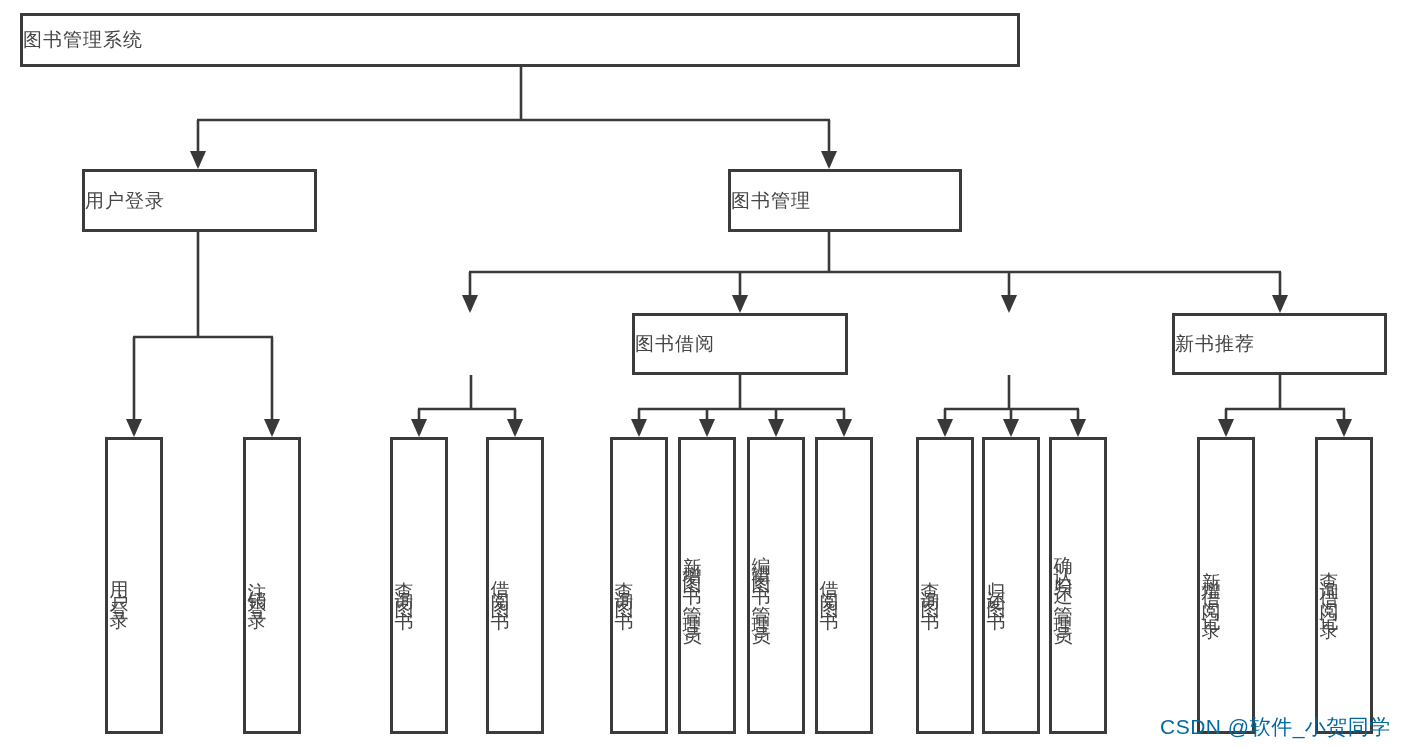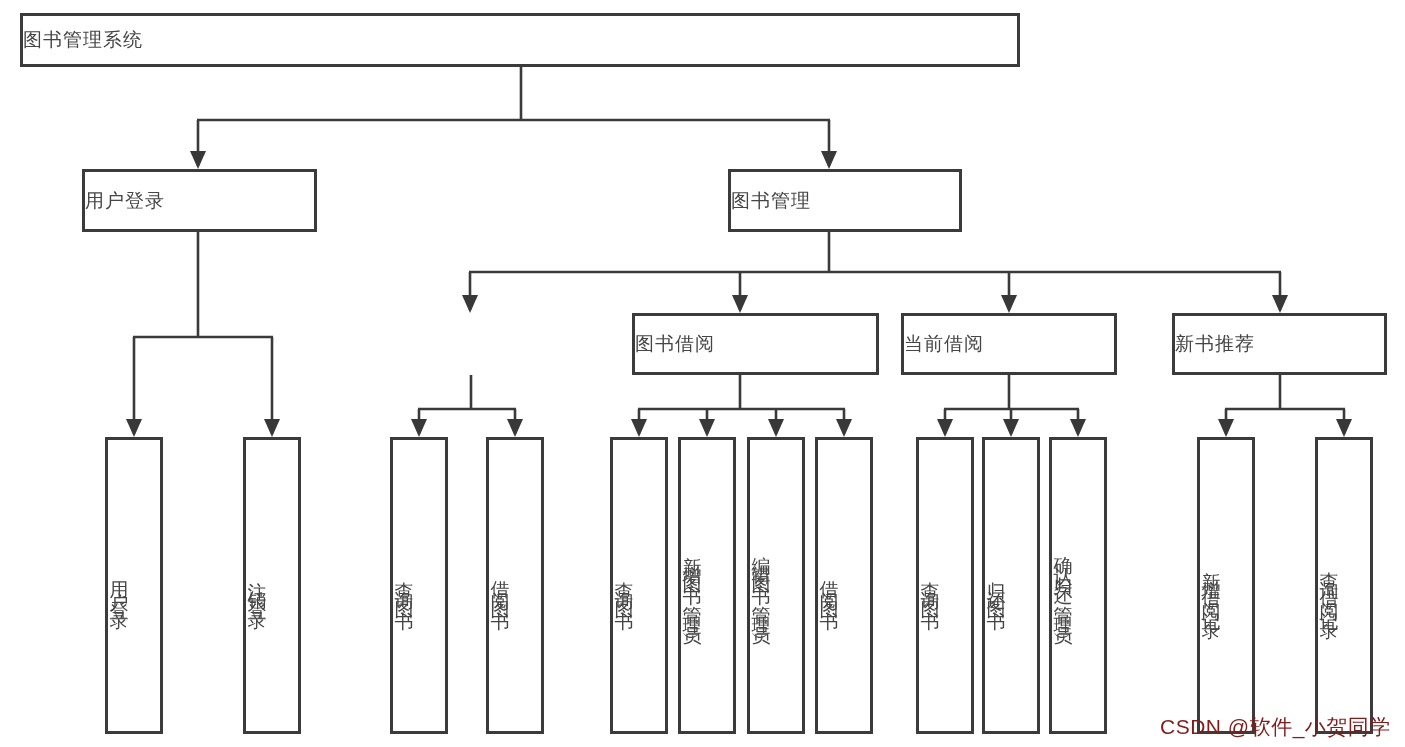--- a/index.html
+++ b/index.html
@@ -16,21 +16,21 @@
     color:#454545;
   }
   .h-box { font-size:19px; letter-spacing:1px; }
   .leaf { width:58px; top:437px; height:297px; }
   .v-text {
     writing-mode:vertical-rl; text-orientation:mixed;
     font-size:19px; letter-spacing:10px; line-height:1.1; color:#454545;
   }
   .watermark {
     position:absolute; left:1160px; top:713px; width:245px;
-    font-size:21px; color:#7f1d1d; letter-spacing:0.5px;
+    font-size:21px; color:#0369a1; letter-spacing:0.5px;
     white-space:nowrap; z-index:6;
   }
   .box { z-index:2; }
 </style>
 </head>
 <body>
 
 <div class="stage">
 
   <svg class="wires" viewBox="0 0 1405 747">
@@ -87,25 +87,22 @@
     <span>图书管理系统</span>
   </div>
 
   <div class="box h-box" style="left:82px; top:169px; width:235px; height:63px;">
     <span>用户登录</span>
   </div>
   <div class="box h-box" style="left:712px; top:169px; width:234px; height:63px;margin-left:16px;">
     <span>图书管理</span>
   </div>
 
-  <div class="box h-box" style="left:632px; top:313px; width:247px; height:62px;">
+  <div class="box h-box" style="left:632px; top:313px; width:216px; height:62px;">
     <span>图书借阅</span>
-  </div>
-  <div class="box h-box" style="left:901px; top:313px; width:216px; height:62px;">
-    <span>当前借阅</span>
   </div>
   <div class="box h-box" style="left:1172px; top:313px; width:215px; height:62px;">
     <span>新书推荐</span>
   </div>
 
   <div class="box leaf" style="left:105px;">
     <span class="v-text">用户登录</span>
   </div>
   <div class="box leaf" style="left:243px;">
     <span class="v-text">注销登录</span>

